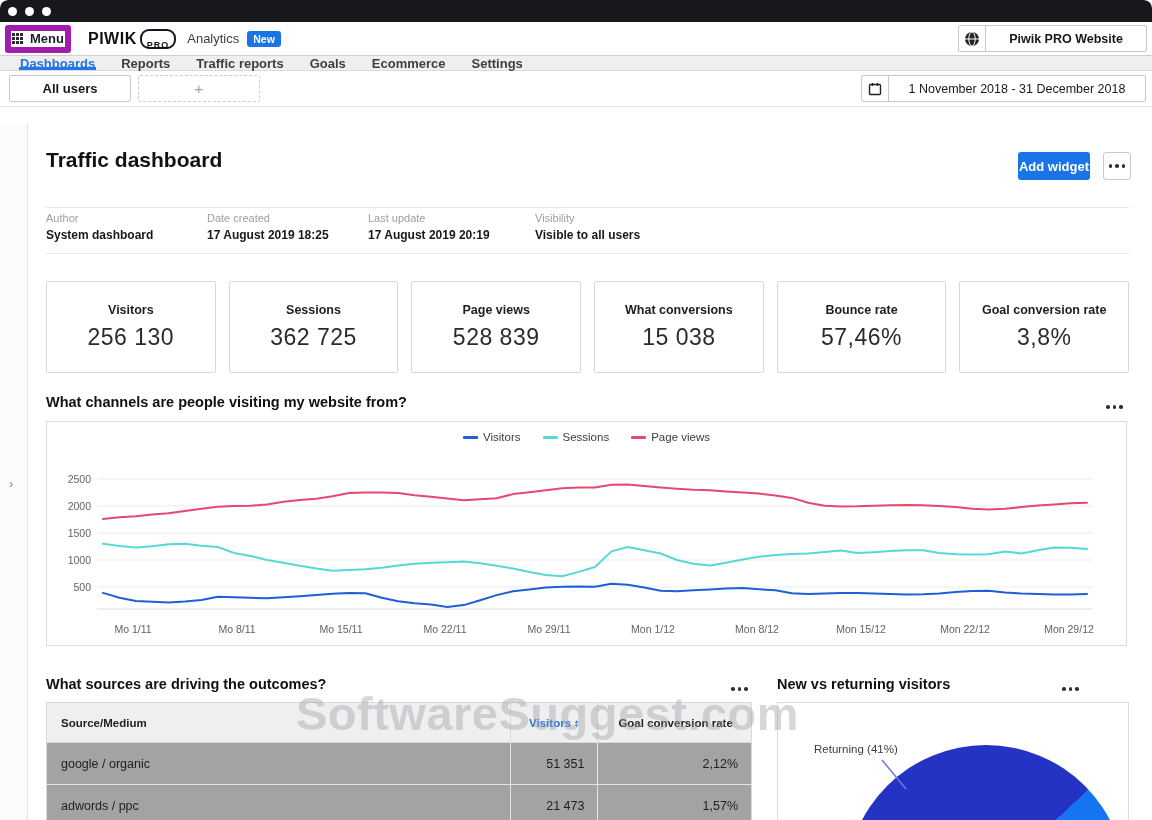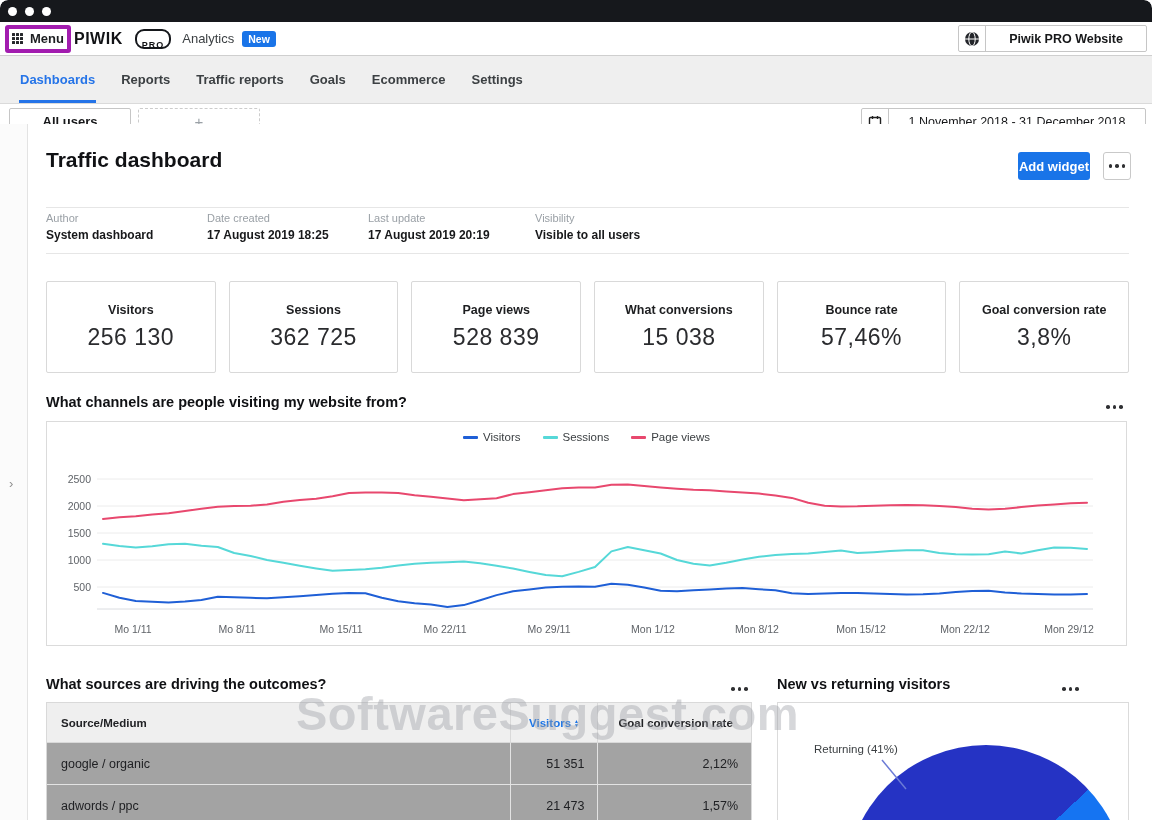--- a/index.html
+++ b/index.html
@@ -8,39 +8,39 @@
   .window { position:relative; width:1152px; height:820px; overflow:hidden; border-radius:8px 8px 0 0; }
 
   
   .titlebar { height:22px; background:#16181c; border-radius:8px 8px 0 0;
     display:flex; align-items:center; padding-left:8px; gap:8px; }
   .mac-dot { width:9px; height:9px; border-radius:50%; background:#ffffff; }
 
   
   .menubar { position:relative; height:34px; background:#fff; border-bottom:1px solid #cfcfcf;
     display:flex; align-items:center; }
-  .menu-btn { margin-left:5px; width:66px; height:28px; border:4px solid #a21caf; border-radius:3px;
+  .menu-btn { margin-left:5px; width:66px; height:28px; border:6px solid #a21caf; border-radius:3px;
     display:flex; align-items:center; justify-content:center; gap:7px; background:#fff; cursor:pointer; }
   .grid-icon { display:grid; grid-template-columns:repeat(3,3px); grid-auto-rows:3px; gap:1px; }
   .grid-icon i { background:#26282c; border-radius:0.5px; }
   .menu-label { font-size:13px; font-weight:700; color:#1c1e21; }
-  .brand { display:flex; align-items:center; margin-left:3px;gap:9px; }
+  .brand { display:flex; align-items:center; margin-left:17px; }
   .brand-word { font-size:16px; font-weight:800; letter-spacing:0.5px; color:#111215; }
   .brand-pro { margin-left:3px; border:2px solid #16181c; border-radius:9px; font-size:9px; font-weight:800;
     letter-spacing:1px; padding:8px 5px; height:15px; line-height:12px; color:#111215; }
   .product-name { margin-left:11px; font-size:13px; color:#3c4043; }
   .new-badge { margin-left:8px; background:#1974e8; color:#fff; font-size:10.5px; font-weight:700;
     border-radius:3px; padding:2px 6px; }
   .site-selector { position:absolute; right:5px; top:3px; height:27px; display:flex;
     border:1px solid #c6c6c6; border-radius:2px; background:#fff; cursor:pointer; }
   .globe-cell { width:27px; display:flex; align-items:center; justify-content:center; border-right:1px solid #c6c6c6; }
   .site-name { width:160px; display:flex; align-items:center; justify-content:center; font-size:12.5px; font-weight:700; color:#17181a; }
 
   
-  .tabsbar { height:48px; background:#efefef; border-bottom:1px solid #dadada;
+  .tabsbar { height:15px; background:#efefef; border-bottom:1px solid #dadada;
     display:flex; align-items:stretch; padding-left:20px; gap:26px; }
   .tab { position:relative; display:flex; align-items:center; font-size:13px; font-weight:700;
     color:#3c4043; cursor:pointer; }
   .tab.active { color:#2574e8; }
   .tab.active::after { content:""; position:absolute; left:-1px; right:-1px; bottom:0; height:3px; background:#2574e8; }
 
   
   .toolbar { position:relative; height:36px; background:#fff; border-bottom:1px solid #e4e4e4;
     display:flex; align-items:center; }
   .dash-tab { margin-left:9px; width:122px; height:27px; border:1px solid #c6c6c6; border-radius:2px;

